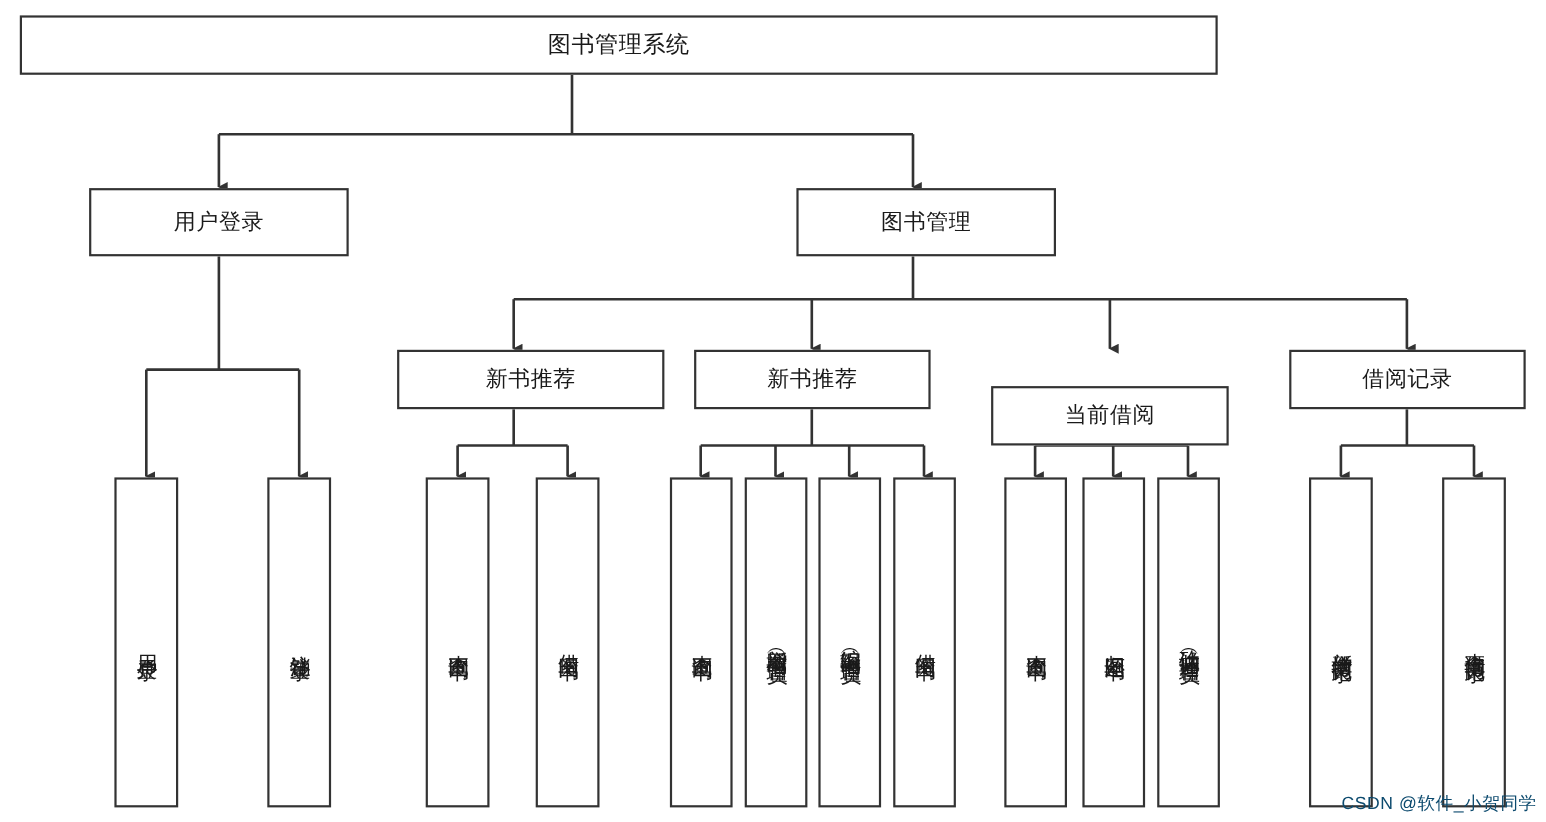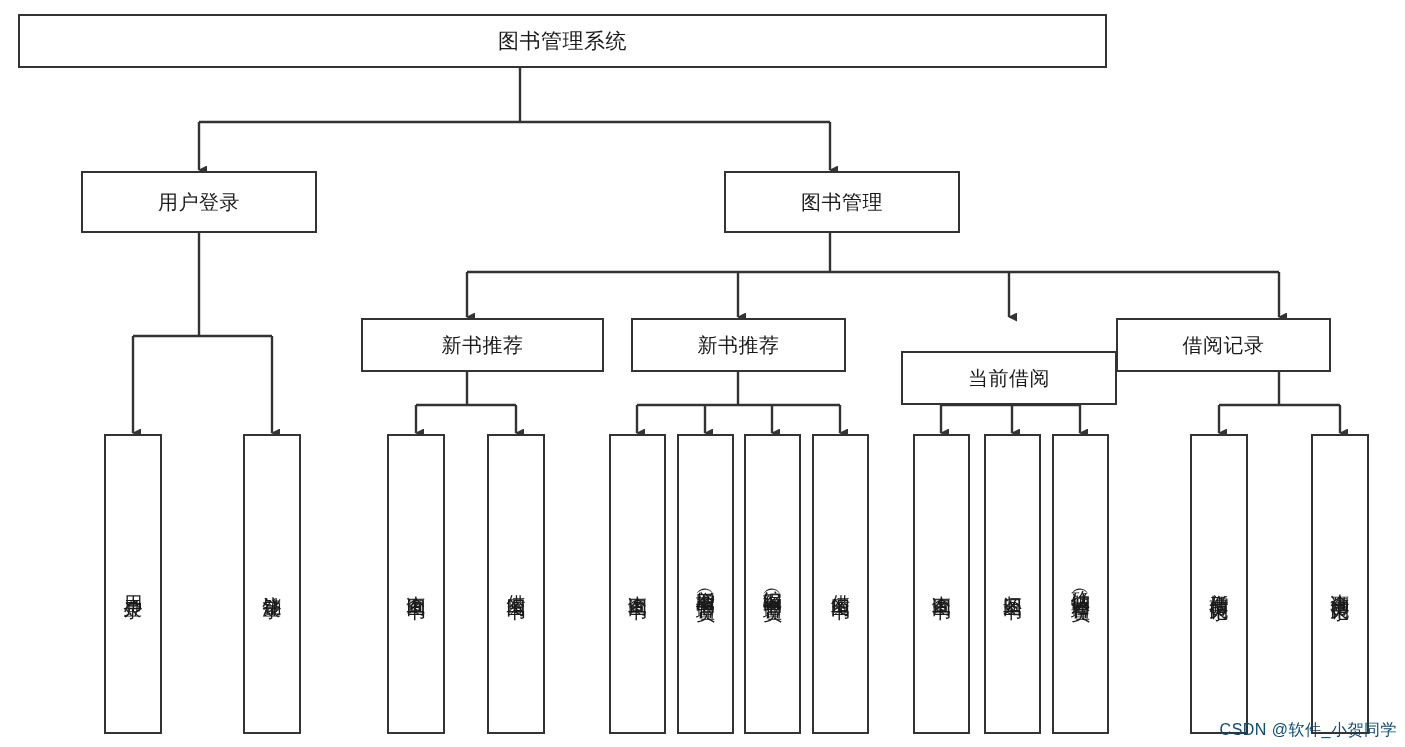--- a/index.html
+++ b/index.html
@@ -132,21 +132,21 @@
       </div>
       <div class="node-box level-2" style="left: 361px; top: 318px; width: 243px; height: 54px;">
         <span class="node-label">新书推荐</span>
       </div>
       <div class="node-box level-2" style="left: 631px; top: 318px; width: 215px; height: 54px;">
         <span class="node-label">新书推荐</span>
       </div>
       <div class="node-box level-2" style="left: 901px; top: 318px; width: 216px; height: 54px; margin-top: 33px;">
         <span class="node-label">当前借阅</span>
       </div>
-      <div class="node-box level-2" style="left: 1116px; top: 318px; width: 215px; height: 54px;">
+      <div class="node-box level-2" style="left: 1172px; top: 318px; width: 215px; height: 54px;">
         <span class="node-label">借阅记录</span>
       </div>
       <div class="node-box level-3 vertical" style="left: 104px; top: 434px; width: 58px; height: 300px;">
         <span class="node-label">用户登录</span>
       </div>
       <div class="node-box level-3 vertical" style="left: 243px; top: 434px; width: 58px; height: 300px;">
         <span class="node-label">注销登录</span>
       </div>
       <div class="node-box level-3 vertical" style="left: 387px; top: 434px; width: 58px; height: 300px;">
         <span class="node-label">查询图书</span>

